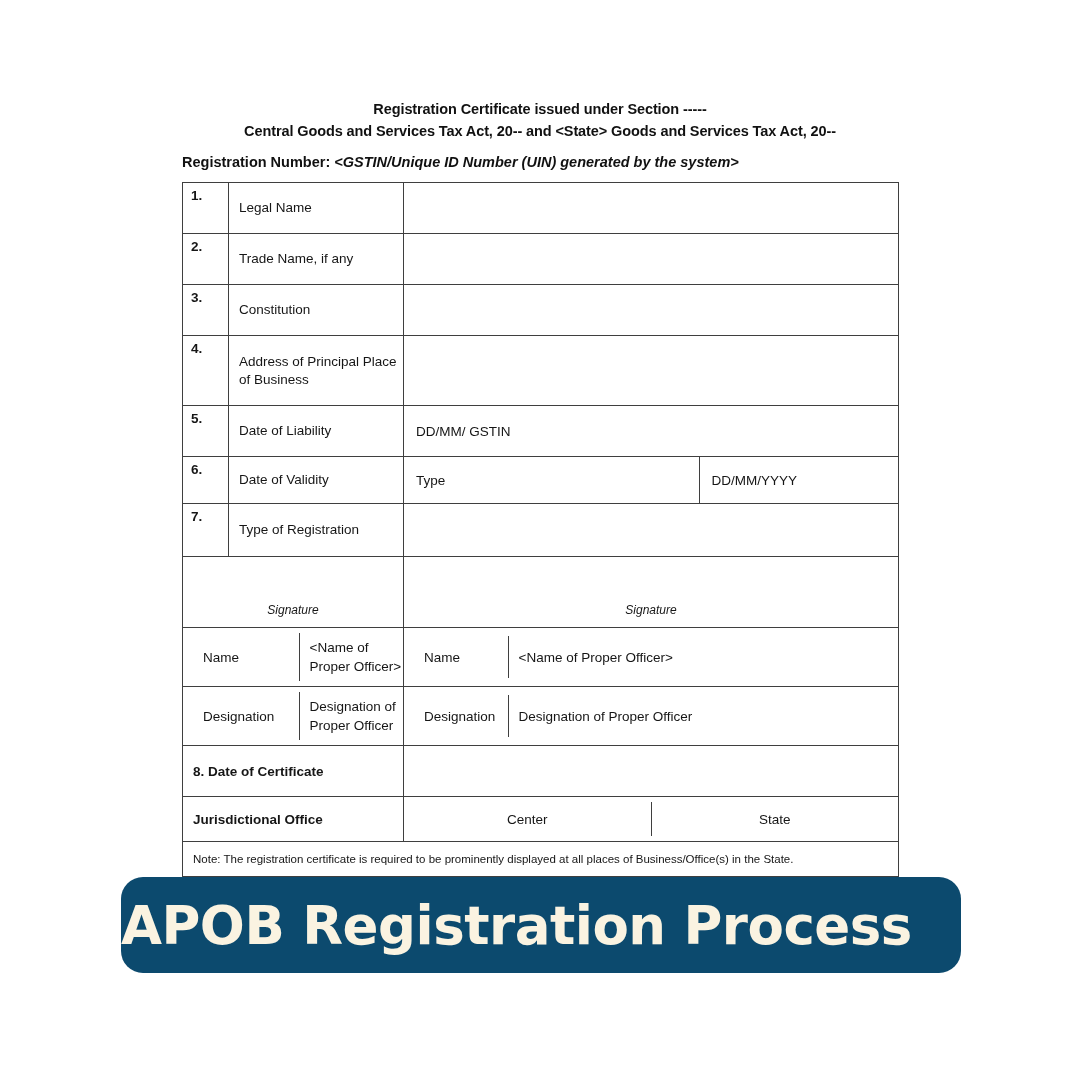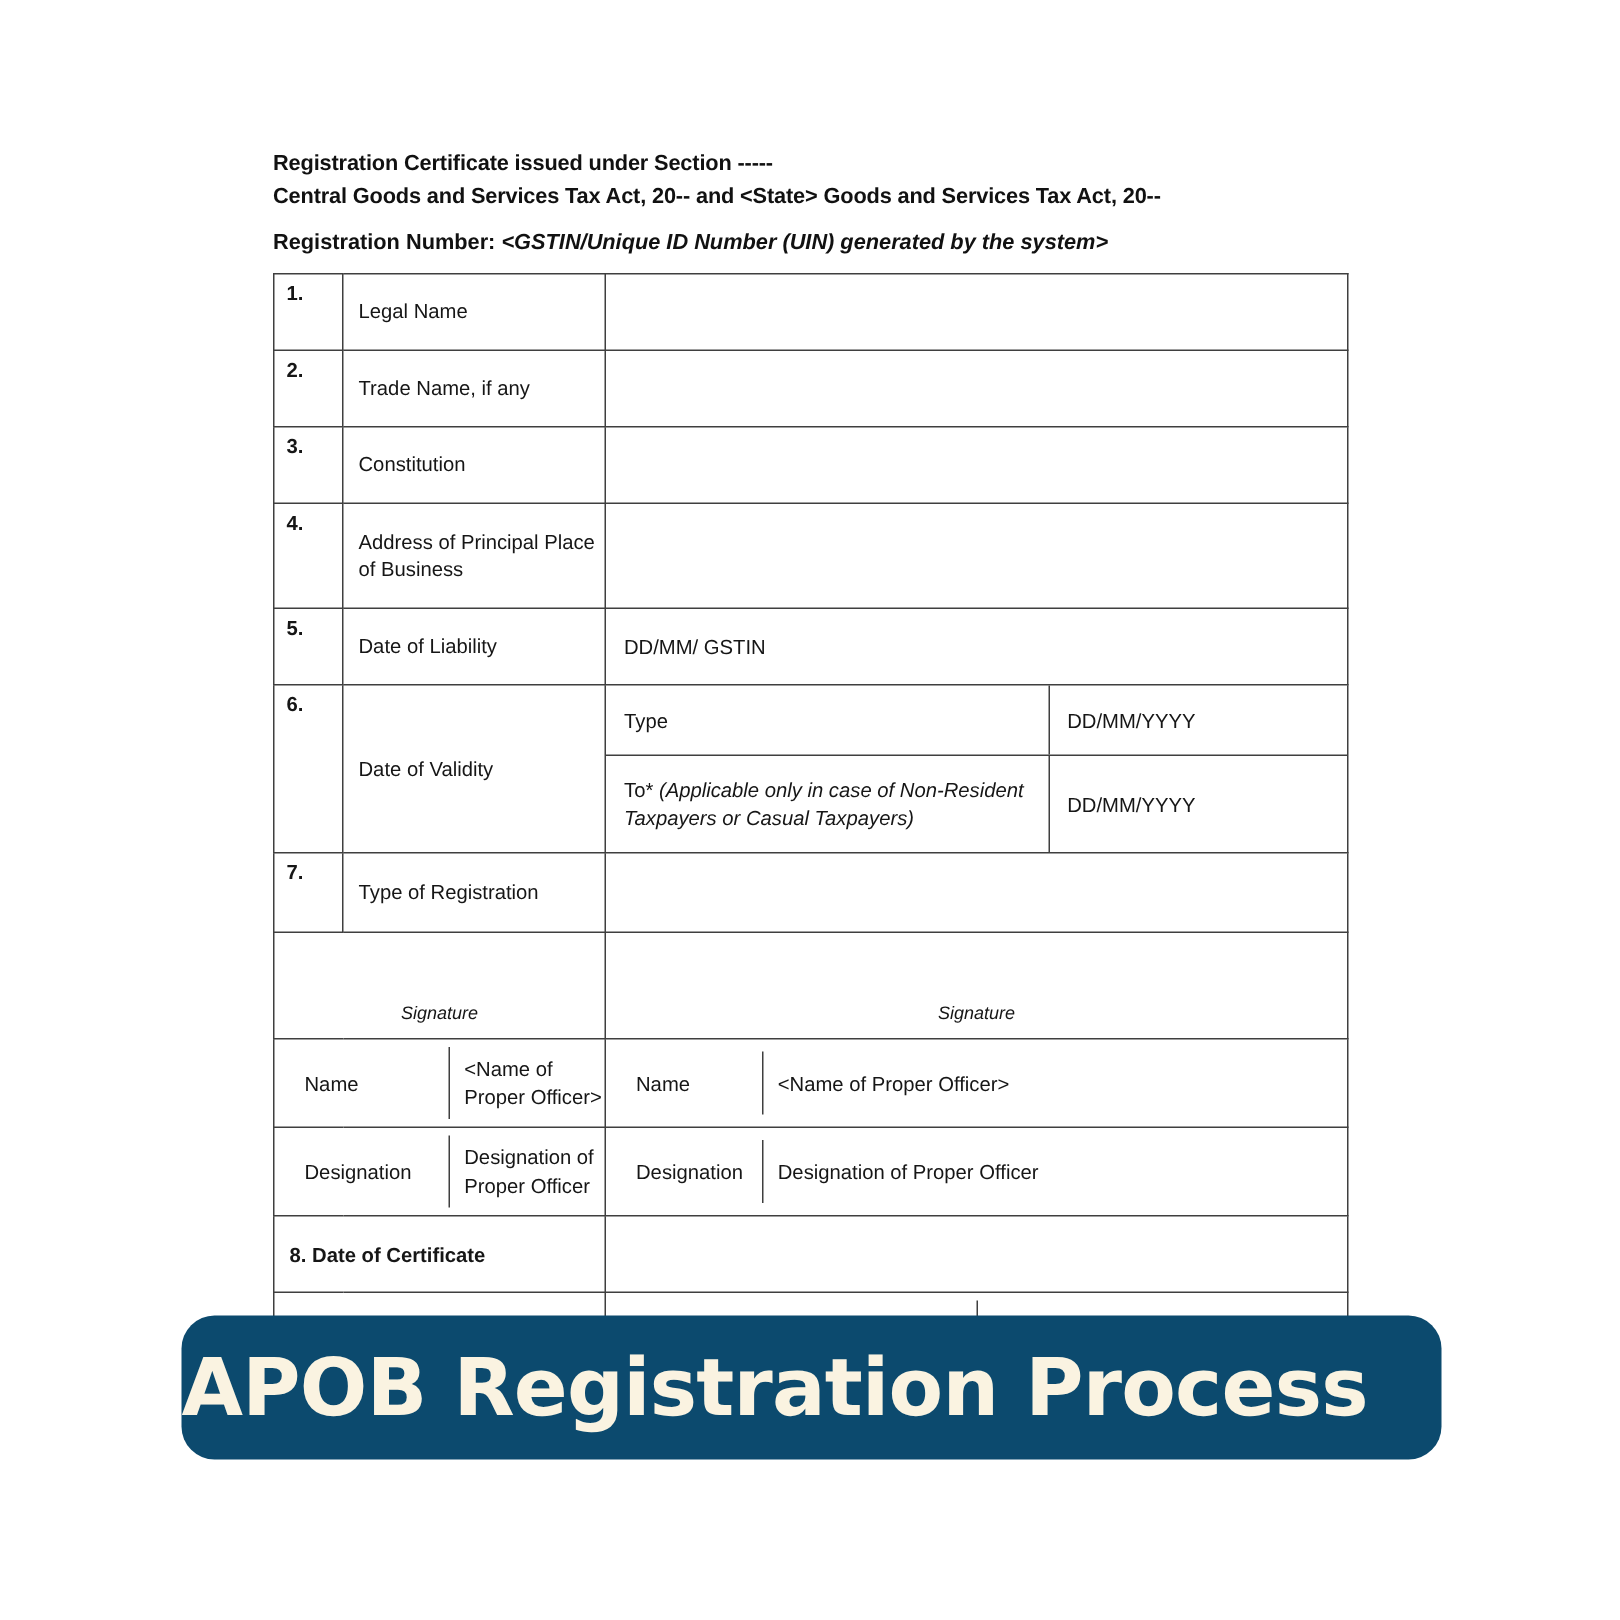--- a/index.html
+++ b/index.html
@@ -24,20 +24,21 @@
   }
 
   
   .heading {
     position: absolute;
     left: 182px;
     top: 98px;
     width: 716px;
   }
   .heading .line {
+    text-align: center;
     font-weight: bold;
     font-size: 14.5px;
     line-height: 22px;
     letter-spacing: -0.1px;
     color: #111111;
   }
   .regnum {
     margin-top: 10px;
     font-size: 14.5px;
     line-height: 20px;
@@ -246,24 +247,20 @@
           <table class="sub-table">
             <colgroup>
               <col>
                 <col style="width:199px">
             </colgroup>
             <tbody>
               <tr class="sub-from">
                 <td>Type</td>
                 <td class="right-cell">DD/MM/YYYY</td>
               </tr>
-              <tr class="sub-to">
-                <td><span>To*</span><span class="ital"> (Applicable only in case of Non-Resident  Taxpayers or Casual Taxpayers)</span></td>
-                <td class="right-cell">DD/MM/YYYY</td>
-              </tr>
             </tbody>
           </table>
         </td>
       </tr>
 
       <tr class="h-row7">
         <td class="c-num">7.</td>
         <td class="c-label">Type of Registration</td>
         <td class="c-value"></td>
       </tr>
@@ -352,20 +349,23 @@
             <tbody>
                 <tr>
               <td style="border-bottom:none;border-right:1.5px solid #3f3f3f;height:34px;text-align:center;padding:0">Center</td>
               <td style="border-bottom:none;height:34px;text-align:center;padding:0">State</td>
             </tr>
               </tbody>
           </table>
         </td>
       </tr>
 
+      <tr class="note-row">
+        <td colspan="3">Note: The registration certificate is required to be prominently displayed at all places of Business/Office(s) in the State.</td>
+      </tr>
 
     </tbody>
   </table>
 
   <div class="banner">
     <span class="banner-text">APOB Registration Process</span>
   </div>
 
 </div>
 

